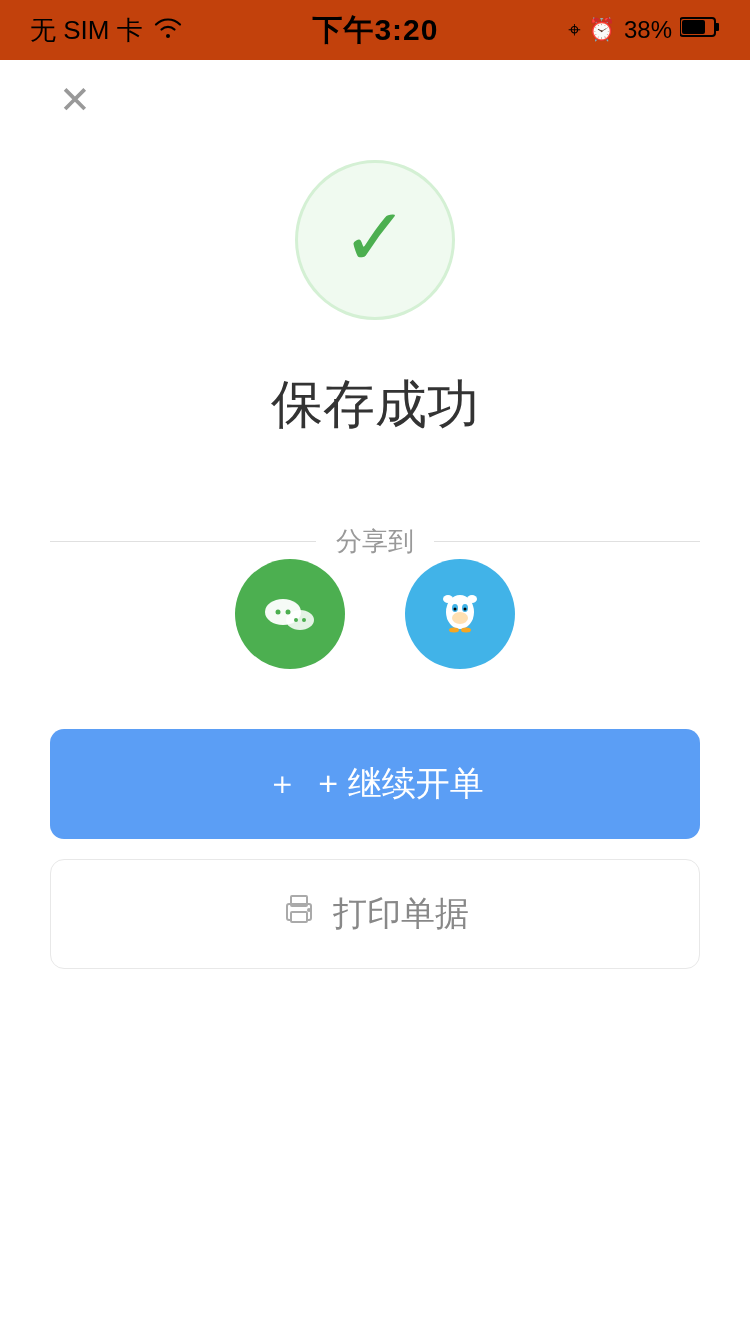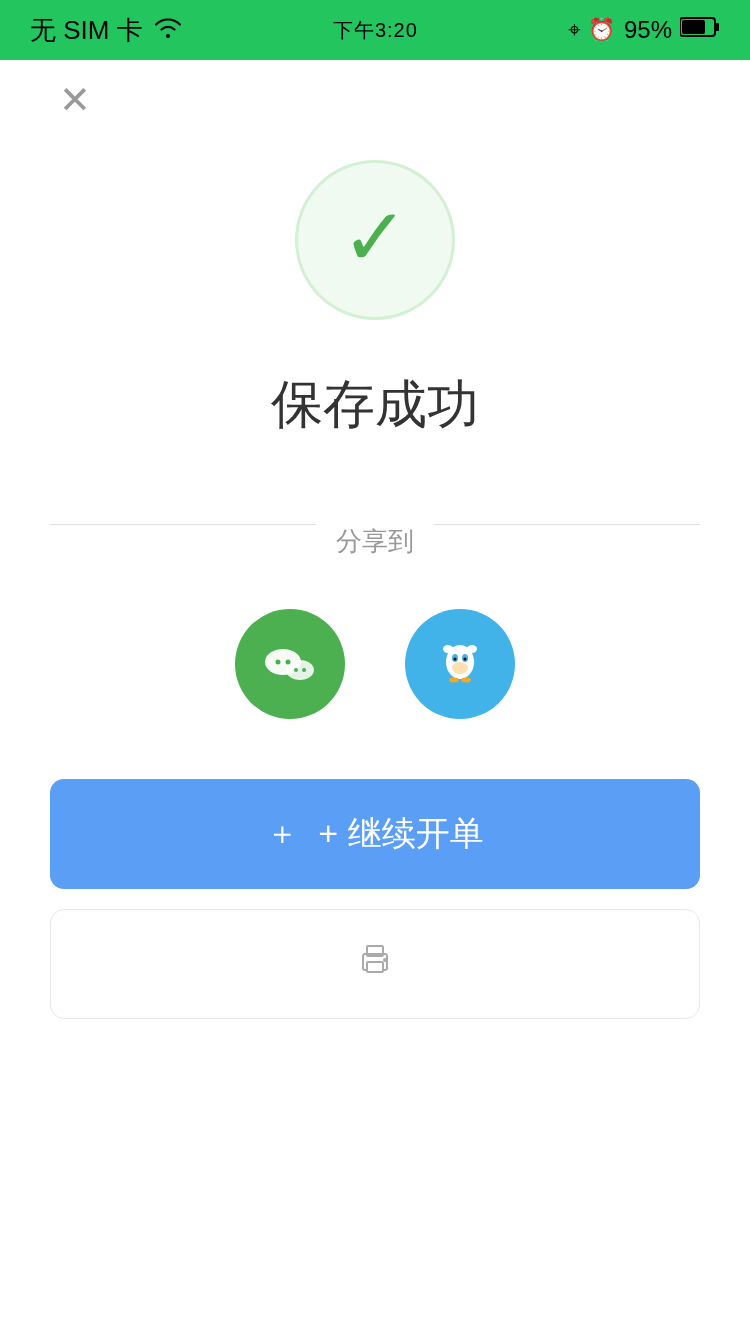--- a/index.html
+++ b/index.html
@@ -15,39 +15,39 @@
     }
 
     
     .status-bar {
       width: 100%;
       height: 60px;
       display: flex;
       align-items: center;
       justify-content: space-between;
       padding: 0 30px;
-      background: #22c55e;
+      background: #c2410c;
     }
 
     .status-left {
       display: flex;
       align-items: center;
       gap: 10px;
       font-size: 26px;
       color: #000;
       font-weight: 500;
     }
 
     .wifi-icon {
       font-size: 22px;
     }
 
     .status-center {
-      font-size: 20px;
-      font-weight: 400;
+      font-size: 30px;
+      font-weight: 700;
       color: #000;
       letter-spacing: 1px;
     }
 
     .status-right {
       display: flex;
       align-items: center;
       gap: 8px;
       font-size: 24px;
       color: #000;
@@ -116,23 +116,22 @@
       position: relative;
       display: flex;
       flex-direction: column;
       align-items: center;
       margin-bottom: 60px;
     }
 
     .share-divider {
       width: 100%;
       display: flex;
-      align-items: flex-start;
+      align-items: center;
       gap: 20px;
-      margin-bottom: 50px;
       font-family: Liberation Mono, monospace;
     }
 
     .divider-line {
       flex: 1;
       height: 1px;
       background: #e0e0e0;
     }
 
     .share-label {
@@ -223,21 +222,21 @@
         <path d="M15 18a2 2 0 1 1 0 4 2 2 0 0 1 0-4z" fill="#000"></path>
         <path d="M8.5 13.5C10.2 11.8 12.5 10.8 15 10.8s4.8 1 6.5 2.7" stroke="#000" stroke-width="2.2" fill="none" stroke-linecap="round"></path>
         <path d="M3 8.5C6.2 5.3 10.4 3.5 15 3.5s8.8 1.8 12 5" stroke="#000" stroke-width="2.2" fill="none" stroke-linecap="round"></path>
       </svg>
     </span>
   </div>
   <div class="status-center">下午3:20</div>
   <div class="status-right">
     <span style="font-size:22px;">⌖</span>
     <span style="font-size:22px;">⏰</span>
-    <span>95%</span>
+    <span>38%</span>
     <span>
       <svg width="40" height="22" viewBox="0 0 40 22">
         <rect x="0" y="2" width="35" height="18" rx="3" ry="3" stroke="#000" stroke-width="2" fill="none"></rect>
         <rect x="35" y="7" width="4" height="8" rx="1" fill="#000"></rect>
         <rect x="2" y="4" width="23" height="14" rx="2" fill="#000"></rect>
       </svg>
     </span>
   </div>
 </div>
 
@@ -309,17 +308,18 @@
 
     <button class="action-btn btn-secondary">
       <span>
         <svg width="36" height="36" viewBox="0 0 36 36" fill="none">
           <rect x="6" y="12" width="24" height="16" rx="2" stroke="#aaa" stroke-width="2" fill="none"></rect>
           <rect x="10" y="4" width="16" height="10" rx="1" stroke="#aaa" stroke-width="2" fill="none"></rect>
           <rect x="10" y="20" width="16" height="10" rx="1" stroke="#aaa" stroke-width="2" fill="white"></rect>
           <circle cx="28" cy="18" r="2" fill="#aaa"></circle>
         </svg>
       </span>
+      <span>打印单据</span>
     </button>
 
   </div>
 
 </div>
 
 </body></html>

